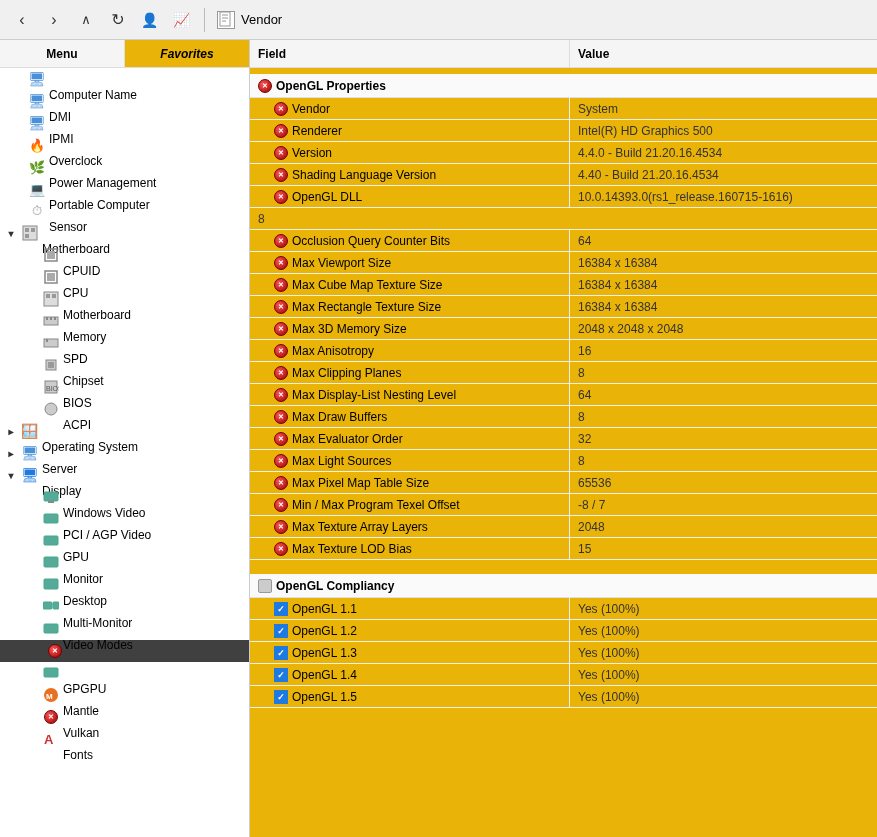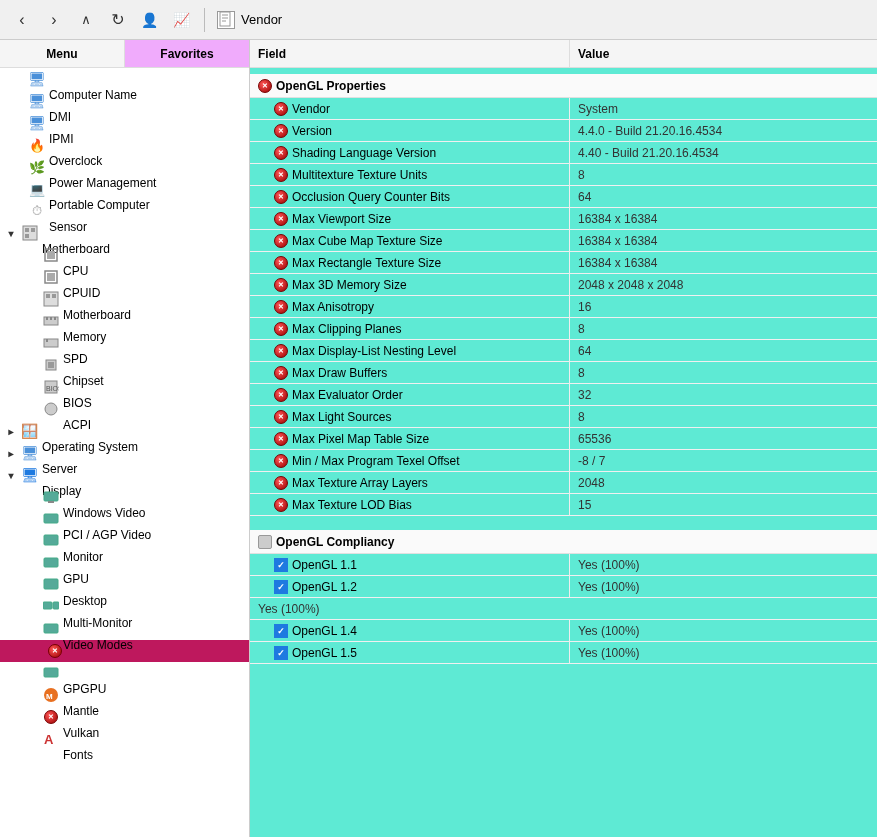--- a/index.html
+++ b/index.html
@@ -59,32 +59,32 @@
       border-bottom: 1px solid #ddd;
       height: 28px;
       justify-content: flex-end;
     }
     .sidebar-tab {
       flex: 1; display: flex; align-items: center; justify-content: center;
       font-size: 12px; font-weight: 600; cursor: pointer;
       border-right: 1px solid #ddd;
     }
     .sidebar-tab:last-child { border-right: none; }
-    .sidebar-tab.active { background: #f0abfc; }
+    .sidebar-tab.active { background: #eab308; font-style: italic; }
 
     .tree-item {
       display: flex;
       align-items: center;
       height: 22px;
       padding-left: 4px;
       cursor: pointer;
       white-space: nowrap;
       gap: 3px;
     }
-    .tree-item.selected { background: #be185d; color: #fff; padding-left: 8px; }
+    .tree-item.selected { background: #404040; color: #fff; padding-left: 8px; }
     .tree-item.selected .item-label { color: #fff; }
 
     .expand-btn {
       width: 14px; height: 14px;
       display: flex; align-items: center; justify-content: center;
       font-size: 10px; color: #555; flex-shrink: 0;
     }
     .indent { display: inline-block; }
     .item-icon { width: 18px; height: 18px; flex-shrink: 0; display: flex; align-items: center; justify-content: center; }
     .item-label { font-size: 12px; margin-top: 32px; }
@@ -96,21 +96,21 @@
     .icon-video { color: #5a9; font-size: 13px; }
     .icon-fire { color: #f80; font-size: 13px; }
     .icon-power { color: #5a5; font-size: 13px; }
     .icon-portable { color: #4a90d9; font-size: 13px; }
     .icon-sensor { color: #999; font-size: 13px; }
     .icon-server { color: #4a90d9; font-size: 14px; }
 
     
     .content {
       flex: 1;
-      background: #5eead4;
+      background: #eab308;
       overflow-y: auto;
       overflow-x: hidden;
     }
 
     .content-header {
       display: flex;
       background: #f5f5f5;
       border-bottom: 1px solid #ddd;
       height: 28px;
       align-items: center;
@@ -304,33 +304,33 @@
 
       <div class="tree-item">
         <span class="indent" style="width:18px"></span>
         <span class="expand-btn"> </span>
         <span class="item-icon">
           <svg width="16" height="16" viewBox="0 0 16 16">
               <rect x="2" y="2" width="12" height="12" fill="none" stroke="#888" stroke-width="1.5"></rect>
               <rect x="4" y="4" width="8" height="8" fill="#aaa"></rect>
             </svg>
         </span>
-        <span class="item-label">CPU</span>
+        <span class="item-label">CPUID</span>
       </div>
 
       <div class="tree-item">
         <span class="indent" style="width:18px"></span>
         <span class="expand-btn"> </span>
         <span class="item-icon">
           <svg width="16" height="16" viewBox="0 0 16 16">
               <rect x="2" y="2" width="12" height="12" fill="none" stroke="#888" stroke-width="1.5"></rect>
               <rect x="4" y="4" width="8" height="8" fill="#aaa"></rect>
             </svg>
         </span>
-        <span class="item-label">CPUID</span>
+        <span class="item-label">CPU</span>
       </div>
 
       <div class="tree-item">
         <span class="indent" style="width:18px"></span>
         <span class="expand-btn"> </span>
         <span class="item-icon">
           <svg width="16" height="16" viewBox="0 0 16 16">
               <rect x="1" y="1" width="14" height="14" fill="#ddd" stroke="#888" stroke-width="1"></rect>
               <rect x="3" y="3" width="4" height="4" fill="#999"></rect>
               <rect x="9" y="3" width="4" height="4" fill="#999"></rect>
@@ -439,35 +439,35 @@
             </svg>
         </span>
         <span class="item-label">PCI / AGP Video</span>
       </div>
 
       <div class="tree-item">
         <span class="indent" style="width:18px"></span>
         <span class="expand-btn"> </span>
         <span class="item-icon icon-video">
           <svg width="16" height="16" viewBox="0 0 16 16">
+              <rect x="1" y="3" width="14" height="9" rx="1" fill="#5a9" stroke="#4a8" stroke-width="1"></rect>
+            </svg>
+        </span>
+        <span class="item-label">GPU</span>
+      </div>
+
+      <div class="tree-item">
+        <span class="indent" style="width:18px"></span>
+        <span class="expand-btn"> </span>
+        <span class="item-icon icon-video">
+          <svg width="16" height="16" viewBox="0 0 16 16">
               <rect x="1" y="2" width="14" height="10" rx="1" fill="#5a9" stroke="#4a8" stroke-width="1"></rect>
             </svg>
         </span>
         <span class="item-label">Monitor</span>
-      </div>
-
-      <div class="tree-item">
-        <span class="indent" style="width:18px"></span>
-        <span class="expand-btn"> </span>
-        <span class="item-icon icon-video">
-          <svg width="16" height="16" viewBox="0 0 16 16">
-              <rect x="1" y="3" width="14" height="9" rx="1" fill="#5a9" stroke="#4a8" stroke-width="1"></rect>
-            </svg>
-        </span>
-        <span class="item-label">GPU</span>
       </div>
 
       <div class="tree-item">
         <span class="indent" style="width:18px"></span>
         <span class="expand-btn"> </span>
         <span class="item-icon icon-video">
           <svg width="16" height="16" viewBox="0 0 16 16">
               <rect x="1" y="2" width="14" height="10" rx="1" fill="#5a9" stroke="#4a8" stroke-width="1"></rect>
             </svg>
         </span>
@@ -568,43 +568,53 @@
     </div>
 
     <div class="data-row">
       <div class="data-field indented">
         <div class="opengl-icon"></div>
         <span>Vendor</span>
       </div>
       <div class="data-value">System</div>
     </div>
 
+    <div class="data-row">
+      <div class="data-field indented">
+        <div class="opengl-icon"></div>
+        <span>Renderer</span>
+      </div>
+      <div class="data-value">Intel(R) HD Graphics 500</div>
+    </div>
 
     <div class="data-row">
       <div class="data-field indented">
         <div class="opengl-icon"></div>
         <span>Version</span>
       </div>
       <div class="data-value">4.4.0 - Build 21.20.16.4534</div>
     </div>
 
     <div class="data-row">
       <div class="data-field indented">
         <div class="opengl-icon"></div>
         <span>Shading Language Version</span>
       </div>
       <div class="data-value">4.40 - Build 21.20.16.4534</div>
     </div>
 
-
-    <div class="data-row">
-      <div class="data-field indented">
-        <div class="opengl-icon"></div>
-        <span>Multitexture Texture Units</span>
-      </div>
+    <div class="data-row">
+      <div class="data-field indented">
+        <div class="opengl-icon"></div>
+        <span>OpenGL DLL</span>
+      </div>
+      <div class="data-value">10.0.14393.0(rs1_release.160715-1616)</div>
+    </div>
+
+    <div class="data-row">
       <div class="data-value">8</div>
     </div>
 
     <div class="data-row">
       <div class="data-field indented">
         <div class="opengl-icon"></div>
         <span>Occlusion Query Counter Bits</span>
       </div>
       <div class="data-value">64</div>
     </div>
@@ -742,20 +752,24 @@
 
     <div class="data-row">
       <div class="data-field indented">
         <div class="checkbox-icon checked"></div>
         <span>OpenGL 1.2</span>
       </div>
       <div class="data-value">Yes  (100%)</div>
     </div>
 
     <div class="data-row">
+      <div class="data-field indented">
+        <div class="checkbox-icon checked"></div>
+        <span>OpenGL 1.3</span>
+      </div>
       <div class="data-value">Yes  (100%)</div>
     </div>
 
     <div class="data-row">
       <div class="data-field indented">
         <div class="checkbox-icon checked"></div>
         <span>OpenGL 1.4</span>
       </div>
       <div class="data-value">Yes  (100%)</div>
     </div>

